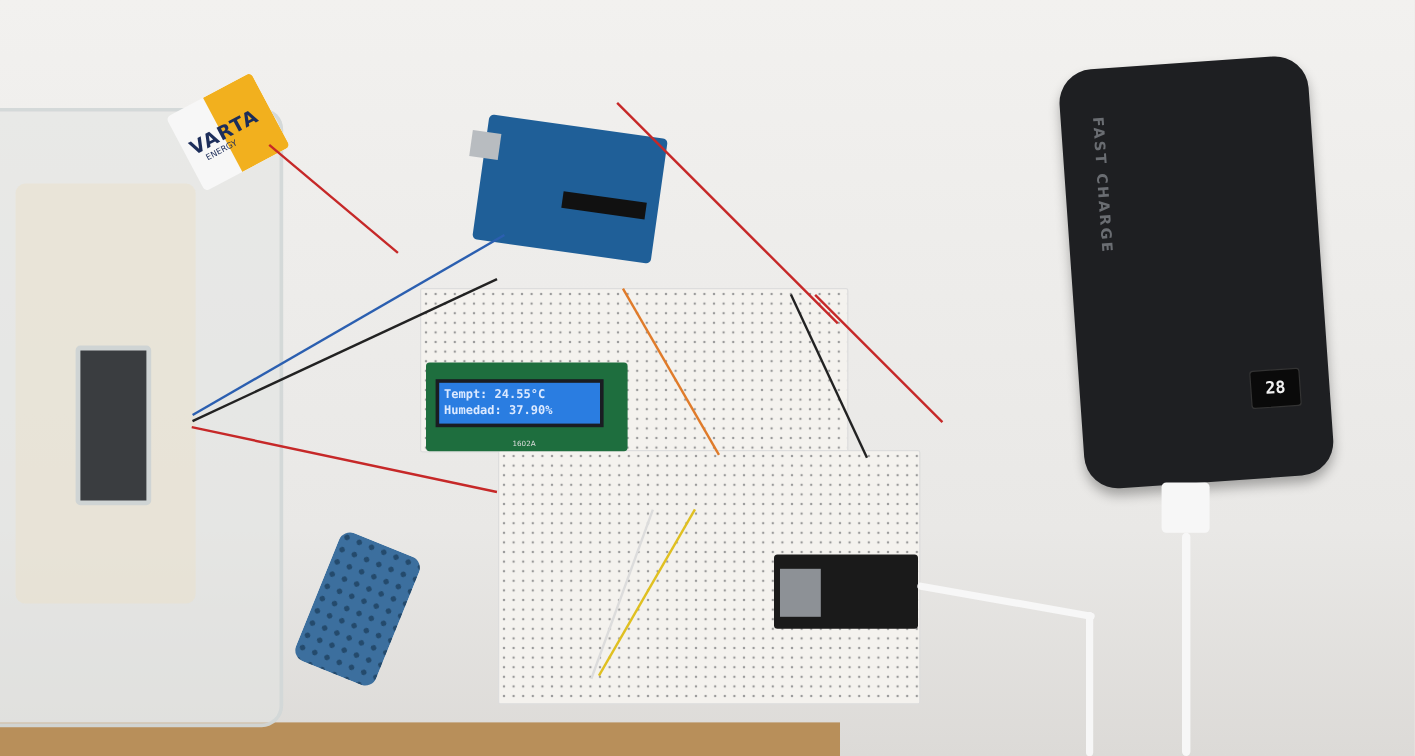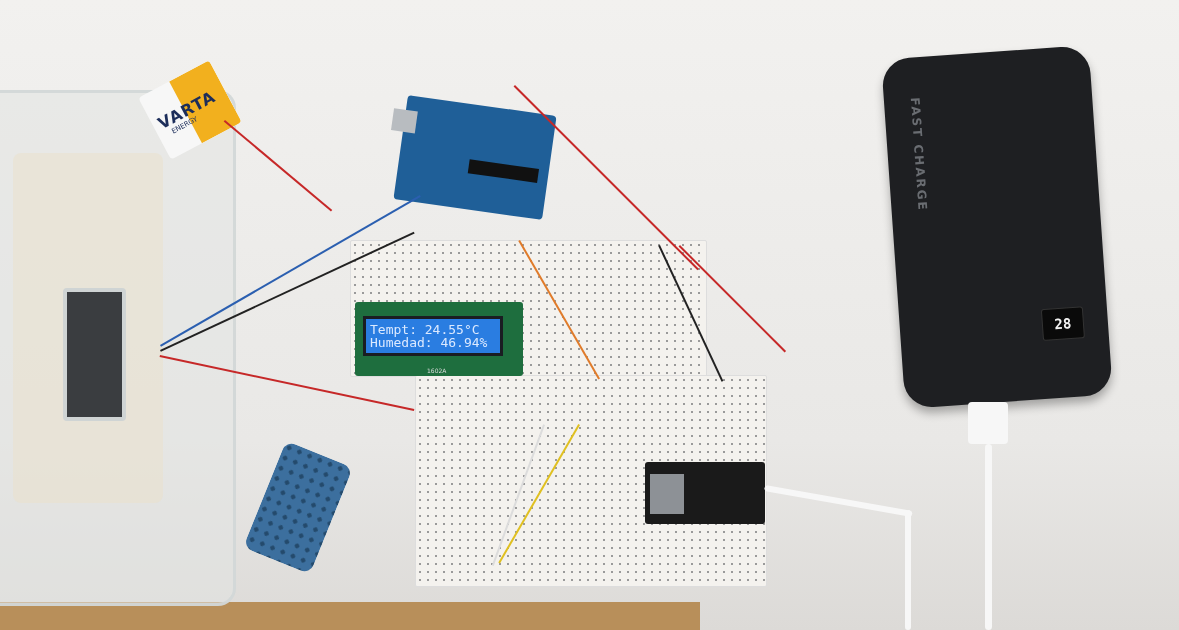--- a/index.html
+++ b/index.html
@@ -15,21 +15,21 @@
   .battery .sub{position:absolute;left:14px;top:42px;font-size:7px;color:#1c2d5a;}
   .arduino{position:absolute;left:400px;top:105px;width:150px;height:105px;background:#1f5f98;transform:rotate(8deg);border-radius:4px;}
   .arduino .chip{position:absolute;left:70px;top:55px;width:70px;height:14px;background:#111;}
   .arduino .usb{position:absolute;left:-12px;top:15px;width:24px;height:22px;background:#b8bcc0;}
   .breadboard{position:absolute;background:#f4f2ee;border:1px solid #ddd;border-radius:2px;background-image:radial-gradient(#9a9a9a 1px,transparent 1.3px);background-size:8px 8px;}
   .bb1{left:350px;top:240px;width:355px;height:135px;}
   .bb2{left:415px;top:375px;width:350px;height:210px;}
   .lcd{position:absolute;left:355px;top:302px;width:168px;height:74px;background:#1e6e3e;border-radius:3px;}
   .lcd .screen{position:absolute;left:8px;top:14px;width:140px;height:40px;background:#1a1d22;padding:3px;box-sizing:border-box;}
   .lcd .glass{width:100%;height:100%;background:#2a7de1;display:flex;flex-direction:column;justify-content:center;padding-left:4px;box-sizing:border-box;}
-  .lcd .line{font-family:"DejaVu Sans Mono",monospace;font-size:13px;color:#dbe9ff;line-height:13px;white-space:pre;}
+  .lcd .line{font-family:"DejaVu Sans Mono",monospace;font-size:10px;color:#dbe9ff;line-height:13px;white-space:pre;font-weight:bold;}
   .lcd .label{position:absolute;left:72px;bottom:2px;font-size:6px;color:#ddd;}
   .dht{position:absolute;left:262px;top:450px;width:72px;height:115px;background:#3c6f9e;border-radius:10px;transform:rotate(22deg);background-image:radial-gradient(#244a6c 2px,transparent 2.5px);background-size:11px 11px;}
   .esp{position:absolute;left:645px;top:462px;width:120px;height:62px;background:#1a1a1a;border-radius:3px;}
   .esp .shield{position:absolute;left:5px;top:12px;width:34px;height:40px;background:#8d9196;}
   .powerbank{position:absolute;left:893px;top:52px;width:208px;height:350px;background:#1e1f22;border-radius:28px;transform:rotate(-4deg);box-shadow:0 6px 10px rgba(0,0,0,.3);}
   .powerbank .txt{position:absolute;left:24px;top:40px;color:#6a6d72;font-size:12px;letter-spacing:2px;writing-mode:vertical-rl;font-weight:bold;}
   .powerbank .display{position:absolute;left:142px;top:260px;width:40px;height:30px;background:#0a0a0a;border:1px solid #333;border-radius:3px;color:#f2f2f2;font-family:"DejaVu Sans Mono",monospace;font-size:14px;font-weight:bold;display:flex;align-items:center;justify-content:center;}
   .cable{position:absolute;background:#f7f7f7;border-radius:4px;}
   .wire{position:absolute;height:2px;transform-origin:0 0;}
 </style>
@@ -54,21 +54,21 @@
     <div class="chip"></div>
   </div>
 
   <div class="breadboard bb1"></div>
   <div class="breadboard bb2"></div>
 
   <div class="lcd">
     <div class="screen">
       <div class="glass">
         <div class="line">Tempt: 24.55°C</div>
-        <div class="line">Humedad: 46.94%</div>
+        <div class="line">Humedad: 37.90%</div>
       </div>
     </div>
     <span class="label">1602A</span>
   </div>
 
   <div class="dht"></div>
 
   <div class="esp">
     <div class="shield"></div>
   </div>

